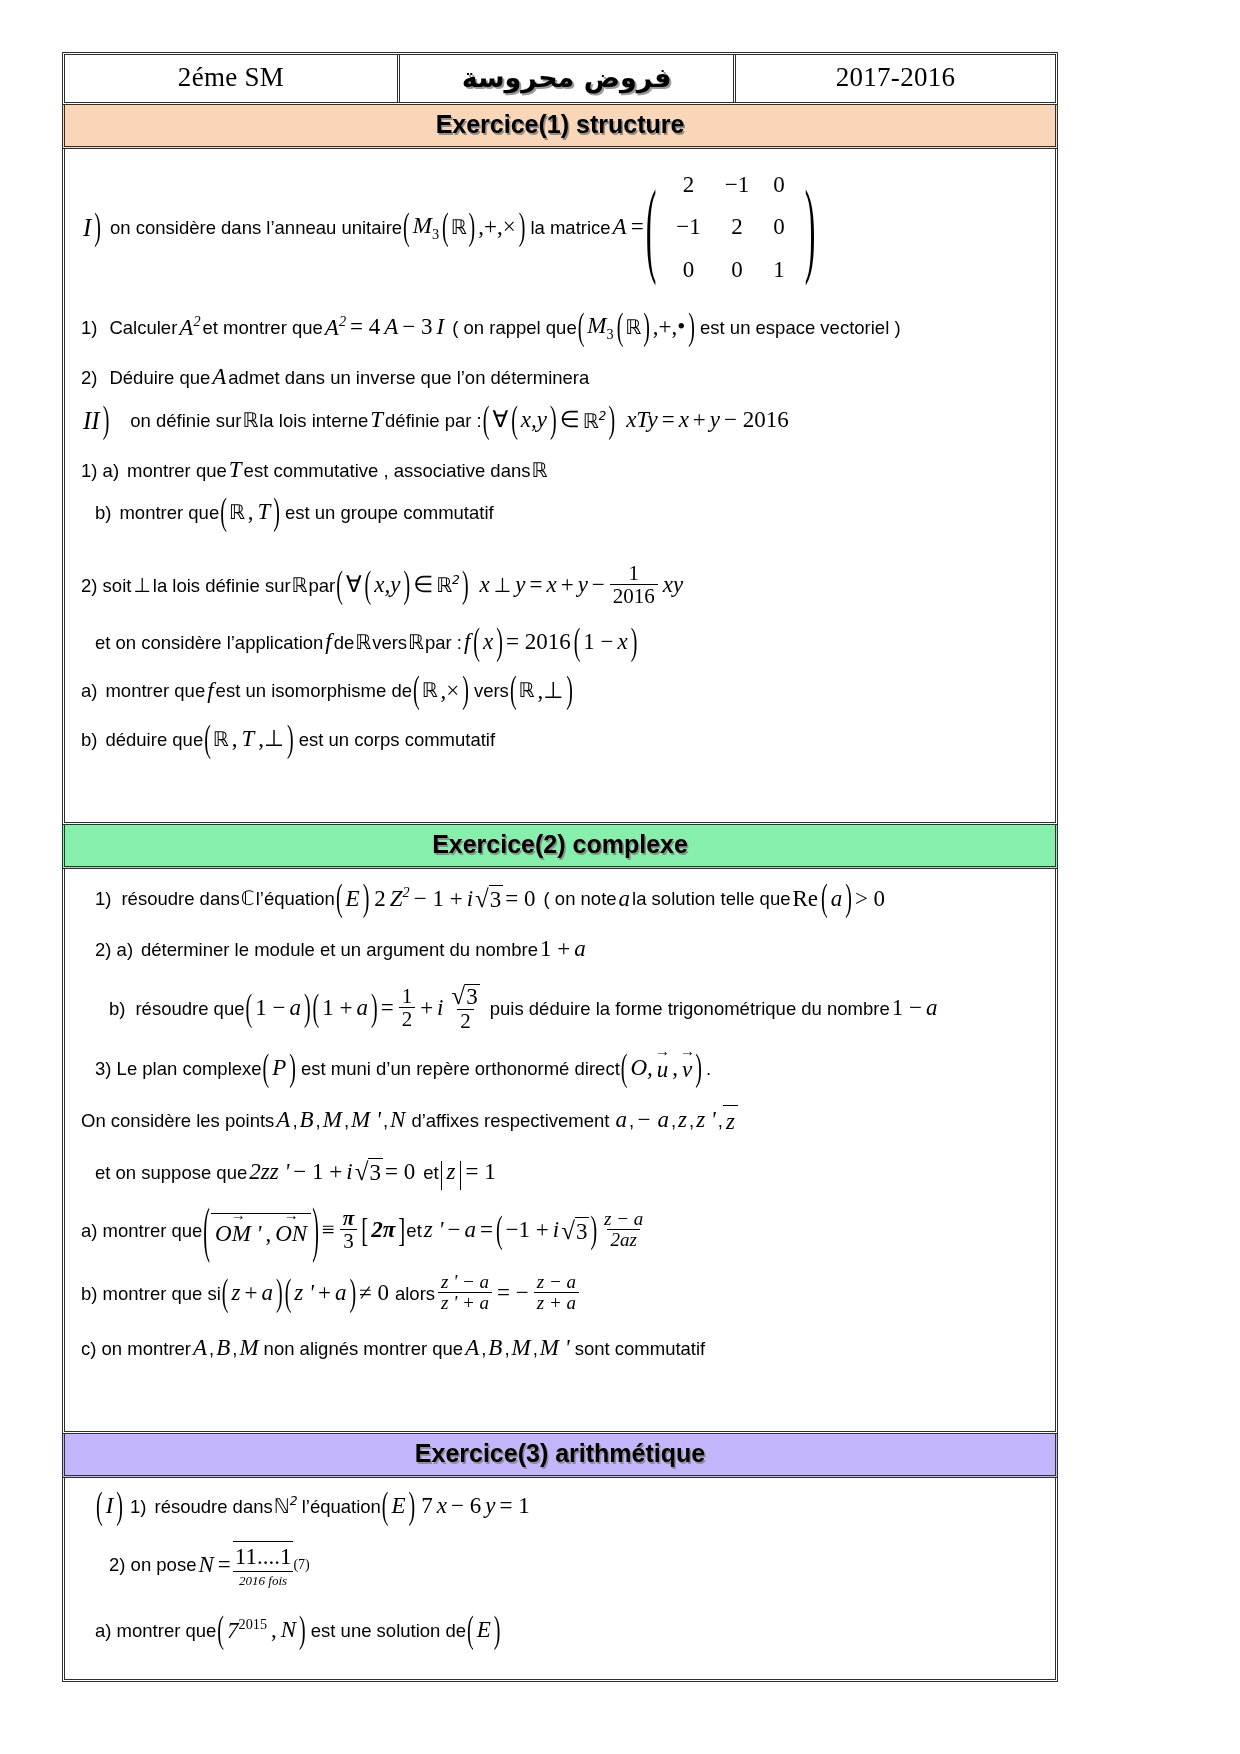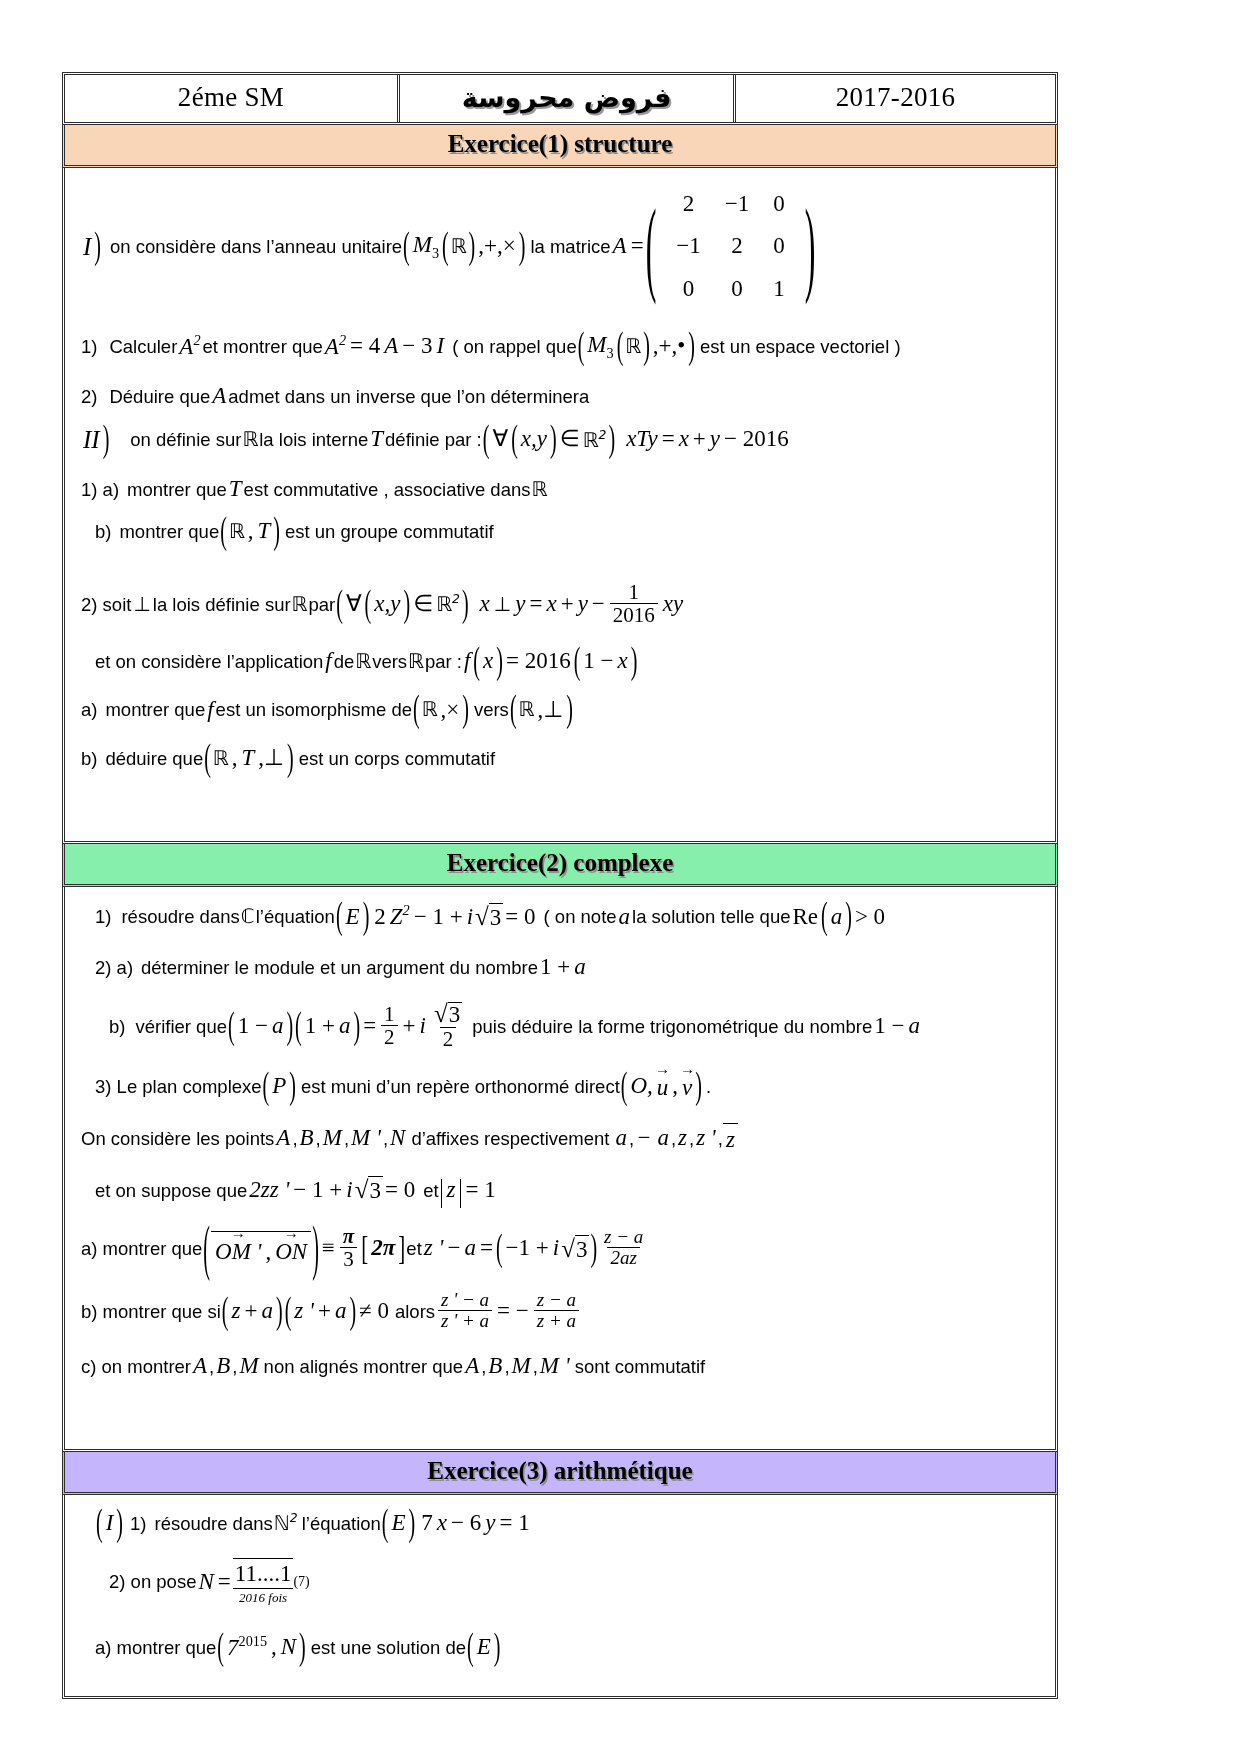--- a/index.html
+++ b/index.html
@@ -10,21 +10,21 @@
   body {
     width: 1240px;
     height: 1754px;
     font-family: "Liberation Sans", sans-serif;
     color: #000000;
     position: relative;
   }
   .page {
     position: absolute;
     left: 62px;
-    top: 72px;
+    top: 52px;
     width: 996px;
   }
 
   
   .header-row {
     display: flex;
     width: 100%;
     border: 3px double #2f2f2f;
     box-sizing: border-box;
     background: #ffffff;
@@ -55,21 +55,21 @@
     letter-spacing: 1px;
     text-shadow: 2px 2px 0 #9a9a9a;
   }
 
   
   .banner {
     border: 3px double #2f2f2f;
     border-top: none;
     box-sizing: border-box;
     text-align: center;
-    font-family: Liberation Serif, serif;
+    font-family: Liberation Sans, sans-serif;
     font-weight: bold;
     font-size: 25px;
     padding: 5px 0 7px 0;
     letter-spacing: 0px;
   }
   .banner span { text-shadow: 1.5px 1.5px 0 #8e8e8e; }
   .banner-1 { background: #fad6b8; }
   .banner-2 { background: #86efac; }
   .banner-3 { background: #c4b5fd; }
 
@@ -484,21 +484,21 @@
 
     <div class="line gap ln-pad">
       <span>2) a)</span>
       <span style="padding-left:8px">déterminer le module et un argument du nombre</span>
       <span class="mr">1 +</span>
         <span class="m">a</span>
     </div>
 
     <div class="line gap ln-pad2">
       <span>b)</span>
-      <span style="padding-left:10px">vérifier que</span>
+      <span style="padding-left:10px">résoudre que</span>
       <span class="paren">(</span>
         <span class="mr">1 −</span>
         <span class="m">a</span>
         <span class="paren">)</span>
         <span class="paren">(</span>
         <span class="mr">1 +</span>
         <span class="m">a</span>
         <span class="paren">)</span>
         <span class="mr">=</span>
       <span class="frac">

